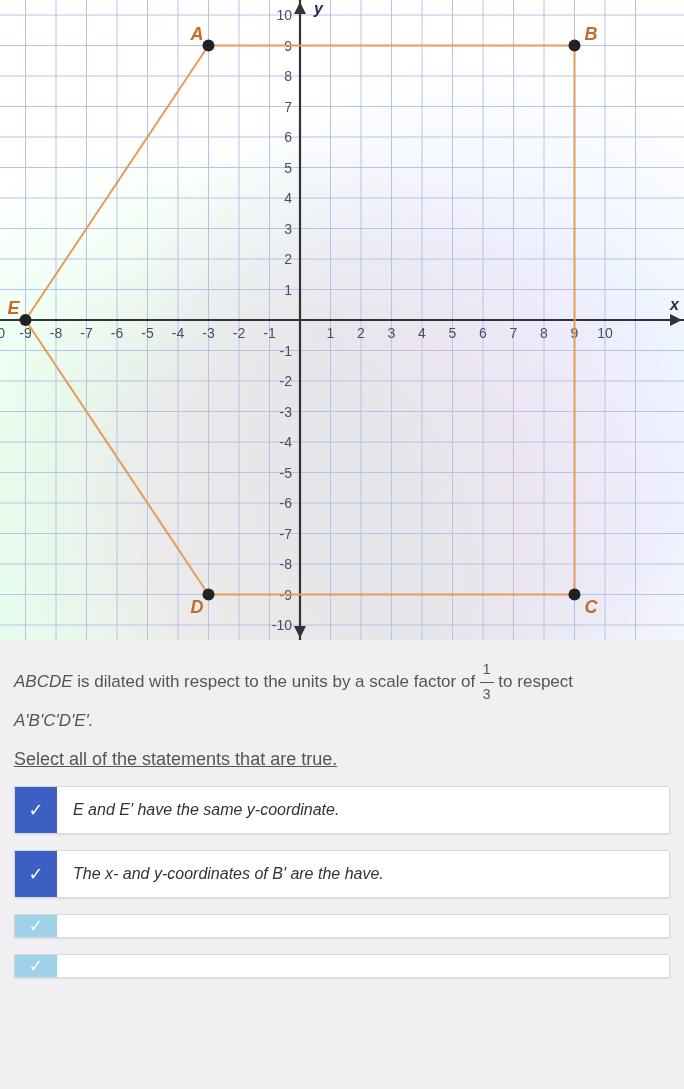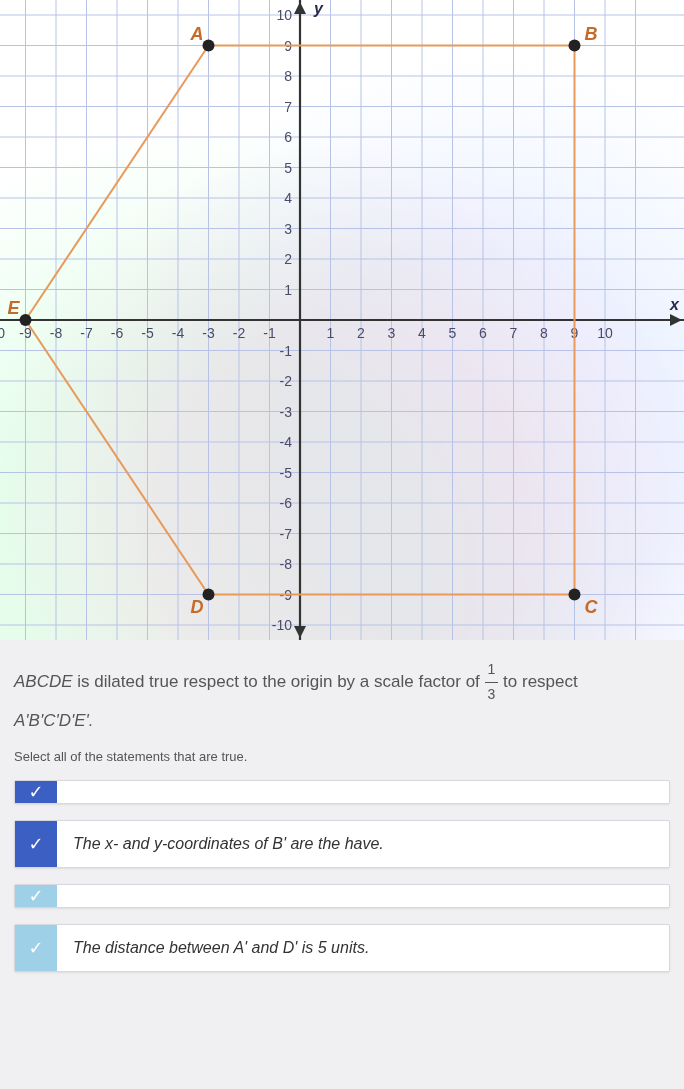--- a/index.html
+++ b/index.html
@@ -33,22 +33,23 @@
   font-size: 17px;
   line-height: 1.7;
   color: #555;
 }
 .question-text i { }
 .frac { display:inline-block; vertical-align:middle; text-align:center; font-size:14px; }
 .frac .n { display:block; border-bottom:1px solid #555; padding:0 3px; }
 .frac .d { display:block; padding:0 3px; }
 .instruction {
   padding: 8px 14px 16px;
-  font-size: 13px;
+  font-size: 18px;
   color: #555;
+  text-decoration: underline;
 }
 .choices { padding: 0 14px 40px; }
 .choice {
   display: flex;
   align-items: stretch;
   margin-bottom: 16px;
   background: #fff;
   border: 1px solid #d8d8e0;
   border-radius: 2px;
   box-shadow: 0 1px 2px rgba(0,0,0,.08);
@@ -176,34 +177,34 @@
       <circle cx="574.5" cy="594.5" r="6" fill="#222"></circle>
       <text x="584.5" y="612.5" font-size="18" fill="#c66a2a" font-weight="bold" font-style="italic">C</text>
       <circle cx="208.5" cy="594.5" r="6" fill="#222"></circle>
       <text x="190.5" y="612.5" font-size="18" fill="#c66a2a" font-weight="bold" font-style="italic">D</text>
       <circle cx="25.5" cy="320" r="6" fill="#222"></circle>
       <text x="7.5" y="314" font-size="18" fill="#c66a2a" font-weight="bold" font-style="italic">E</text>
     </svg>
 </div>
 
 <div class="question-text">
-  <i>ABCDE</i><span> is dilated true respect to the origin by a scale factor of </span><span class="frac"><span class="n">1</span><span class="d">3</span></span><span> to respect </span><br>
+  <i>ABCDE</i><span> is dilated with respect to the units by a scale factor of </span><span class="frac"><span class="n">1</span><span class="d">3</span></span><span> to respect </span><br>
   <i>A'B'C'D'E'.</i>
 </div>
 
 <div class="instruction">Select all of the statements that are true.</div>
 
 <div class="choices" id="choices">
     <div class="choice sel-dark">
       <div class="check">✓</div>
+      <div class="label">E and E' have the same y-coordinate.</div>
     </div>
     <div class="choice sel-dark">
       <div class="check">✓</div>
       <div class="label">The x- and y-coordinates of B' are the have.</div>
     </div>
     <div class="choice sel-light">
       <div class="check">✓</div>
     </div>
     <div class="choice sel-light">
       <div class="check">✓</div>
-      <div class="label">The distance between A' and D' is 5 units.</div>
     </div>
   </div>
 
 </body></html>

